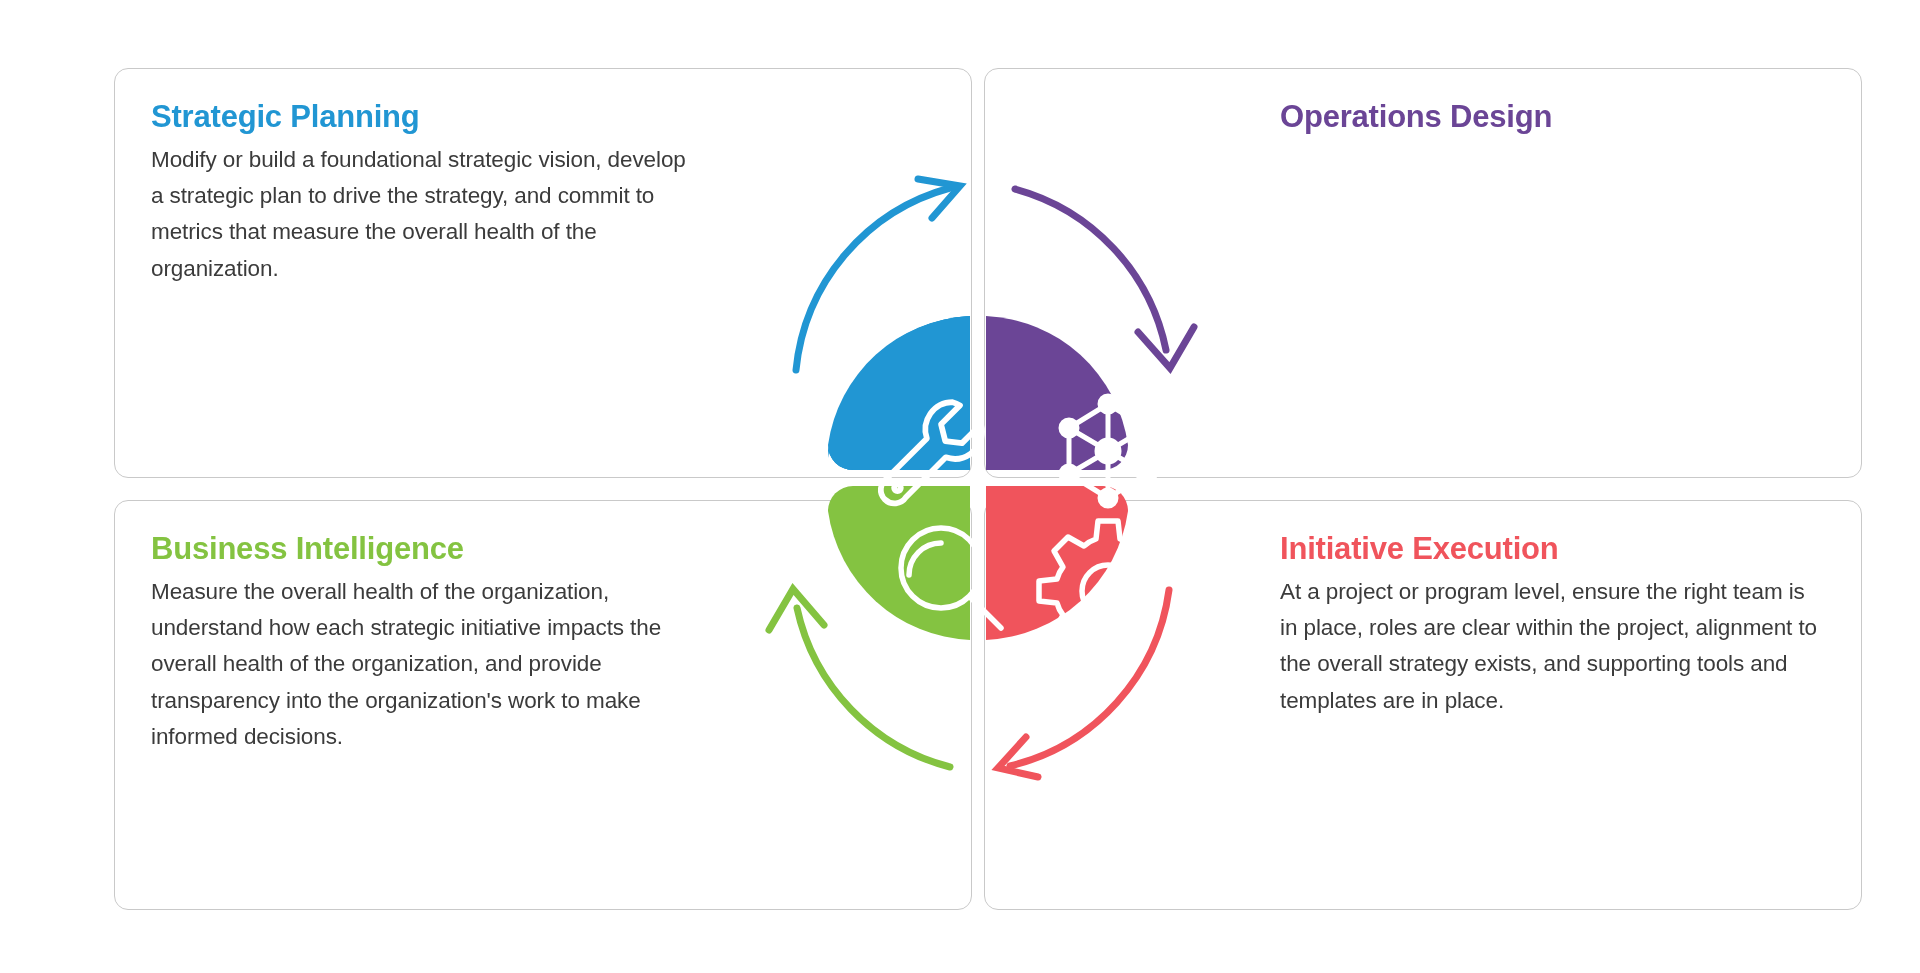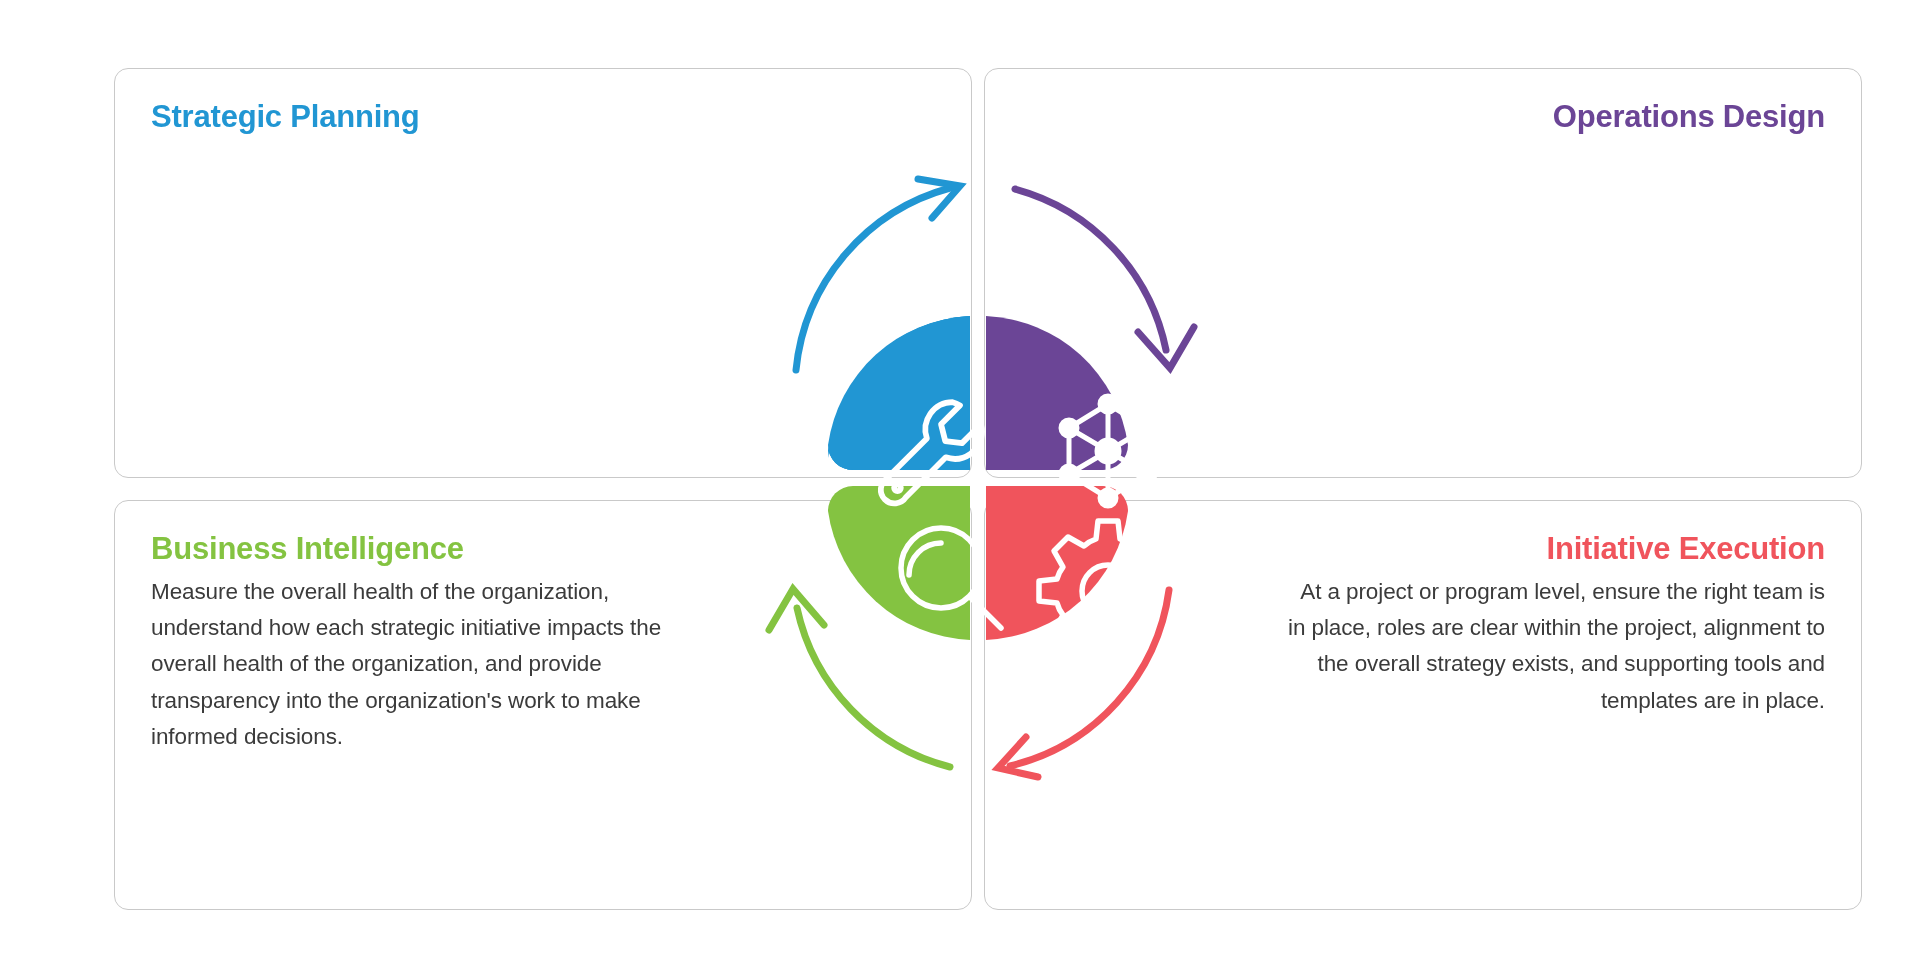--- a/index.html
+++ b/index.html
@@ -7,36 +7,37 @@
   #stage{position:relative;width:1920px;height:973px;background:#fff;margin-left:28px;}
 
   .card{position:absolute;border:1.6px solid #c9c9c9;border-radius:14px;background:#fff;box-sizing:border-box;}
   #card-tl{left:86px;  top:68px;  width:858px; height:410px;}
   #card-tr{left:956px; top:68px;  width:878px; height:410px;}
   #card-bl{left:86px;  top:500px; width:858px; height:410px;}
   #card-br{left:956px; top:500px; width:878px; height:410px;}
 
   .card-inner{position:absolute;box-sizing:border-box;}
   .t-left  .card-inner{left:36px;  top:30px;  width:545px;text-align:left;}
-  .t-right .card-inner{right:36px; top:30px;  width:545px;text-align:right;}
+  .t-right .card-inner{right:36px; top:30px;  width:545px;text-align:left;}
 
   .card-title{font-size:31px;font-weight:bold;line-height:1.18;margin:0 0 6px 0;letter-spacing:-0.2px;}
   .card-body{font-size:22.5px;line-height:1.62;color:#3b3b3b;margin:0;letter-spacing:-0.1px;}
 
   #wheel{position:absolute;left:470px;top:20px;width:980px;height:940px;}
   svg{display:block;overflow:visible;}
 </style>
 </head>
 <body>
 
 <div id="stage">
 
   <div class="card t-left" id="card-tl">
     <div class="card-inner">
       <h2 class="card-title" style="color:#2196d3">Strategic Planning</h2>
+      <p class="card-body">Modify or build a foundational strategic vision, develop a strategic plan to drive the strategy, and commit to metrics that measure the overall health of the organization.</p>
     </div>
   </div>
 
   <div class="card t-right" id="card-tr">
     <div class="card-inner">
       <h2 class="card-title" style="color:#6b4596">Operations Design</h2>
     </div>
   </div>
 
   <div class="card t-left" id="card-bl">

